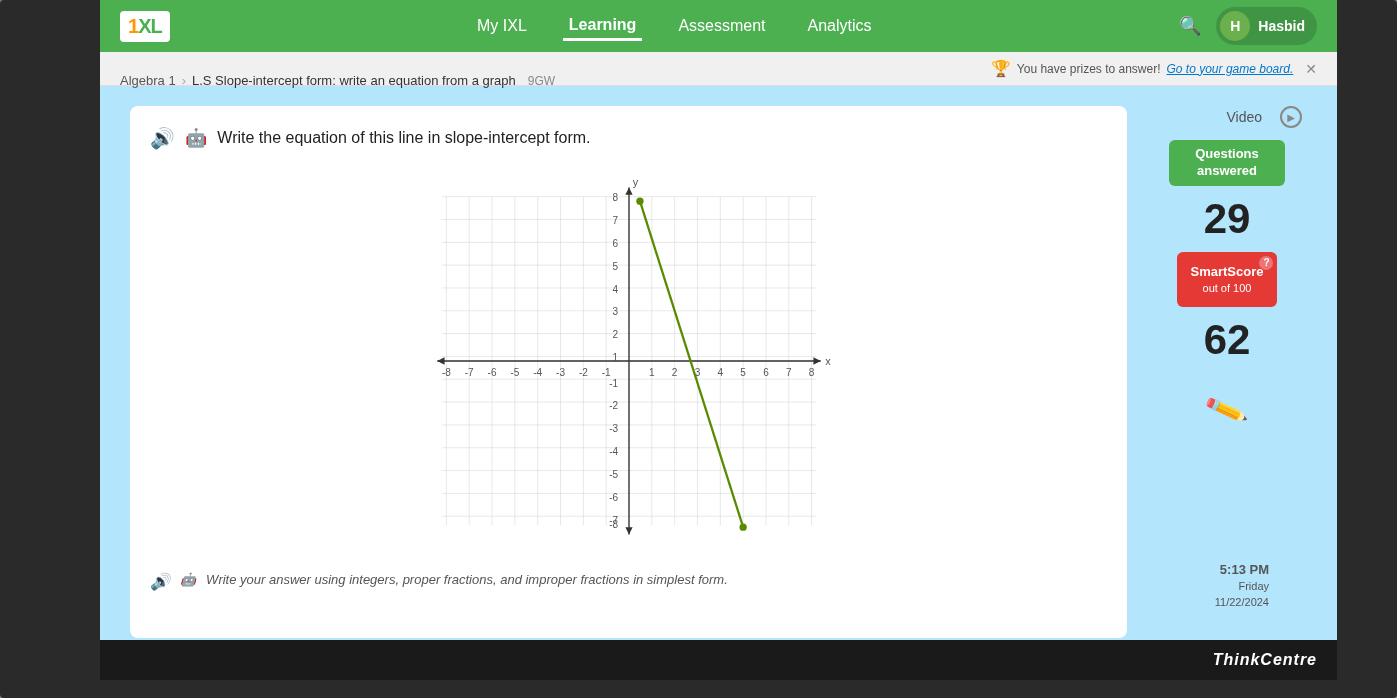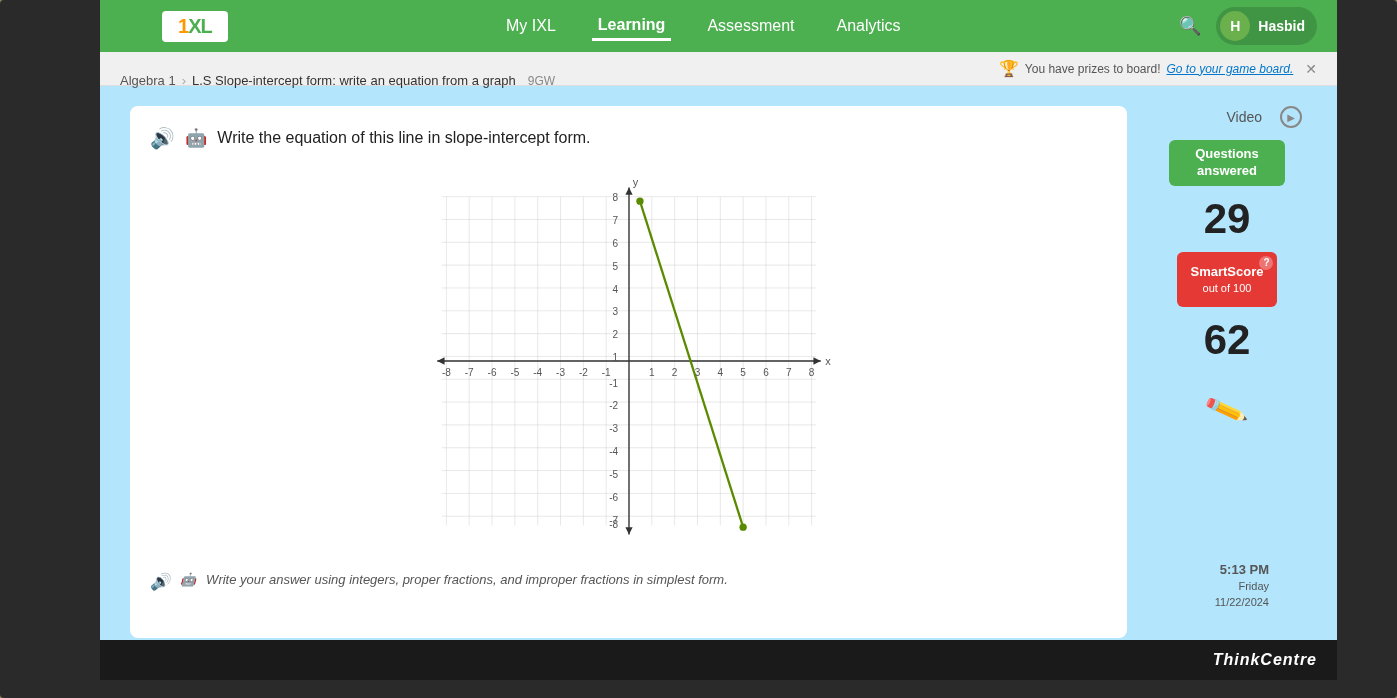--- a/index.html
+++ b/index.html
@@ -34,26 +34,25 @@
       height: 52px;
       display: flex;
       align-items: center;
       padding: 0 20px;
       gap: 30px;
     }
 
     .logo-box {
       background: #fff;
       border-radius: 4px;
-      padding: 4px 16px;
+      padding: 4px 8px;
       font-weight: 900;
       font-size: 20px;
       color: #4caf50;
       letter-spacing: -1px;
-      margin-left: 42px;
     }
 
     .logo-box span.one { color: #ff9800; }
     .logo-box span.xl { color: #4caf50; }
 
     .nav-links {
       display: flex;
       gap: 30px;
       flex: 1;
       justify-content: center;
@@ -400,21 +399,21 @@
 
     <div class="breadcrumb-bar">
       <div class="breadcrumb-left">
         <span>Algebra 1</span>
         <span class="breadcrumb-sep">›</span>
         <span class="breadcrumb-current">L.S Slope-intercept form: write an equation from a graph</span>
         <span class="skill-code">9GW</span>
       </div>
       <div class="prize-banner">
         <span class="prize-icon">🏆</span>
-        <span>You have prizes to board!</span>
+        <span>You have prizes to answer!</span>
         <span class="prize-link">Go to your game board.</span>
         <span class="close-x">✕</span>
       </div>
     </div>
 
     <div class="main-content">
 
       <div class="exercise-panel">
         <div class="question-header">
           <span class="audio-btn">🔊</span>

